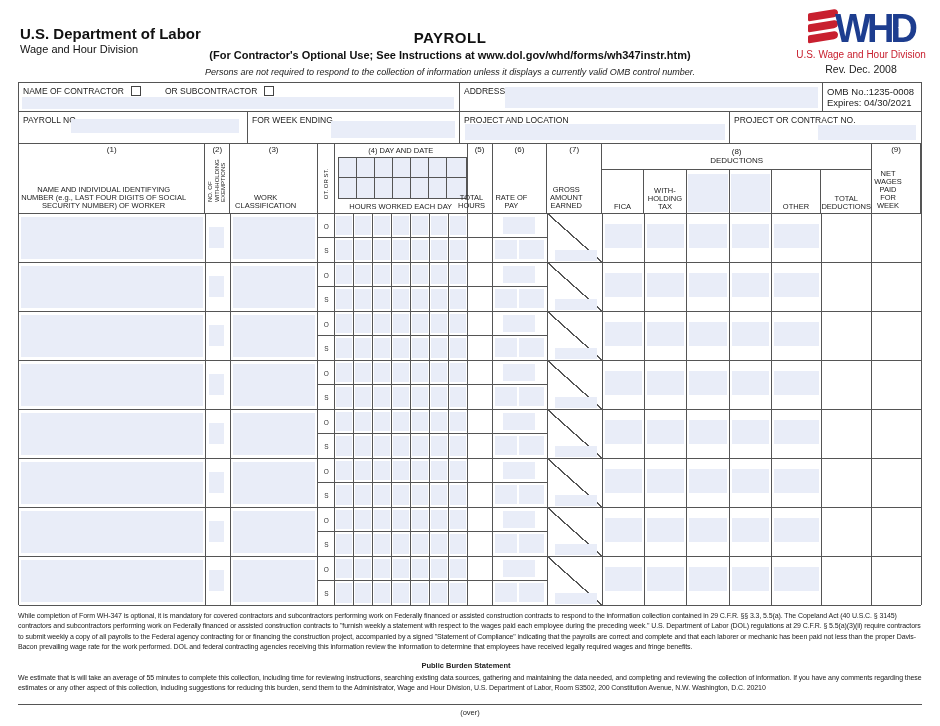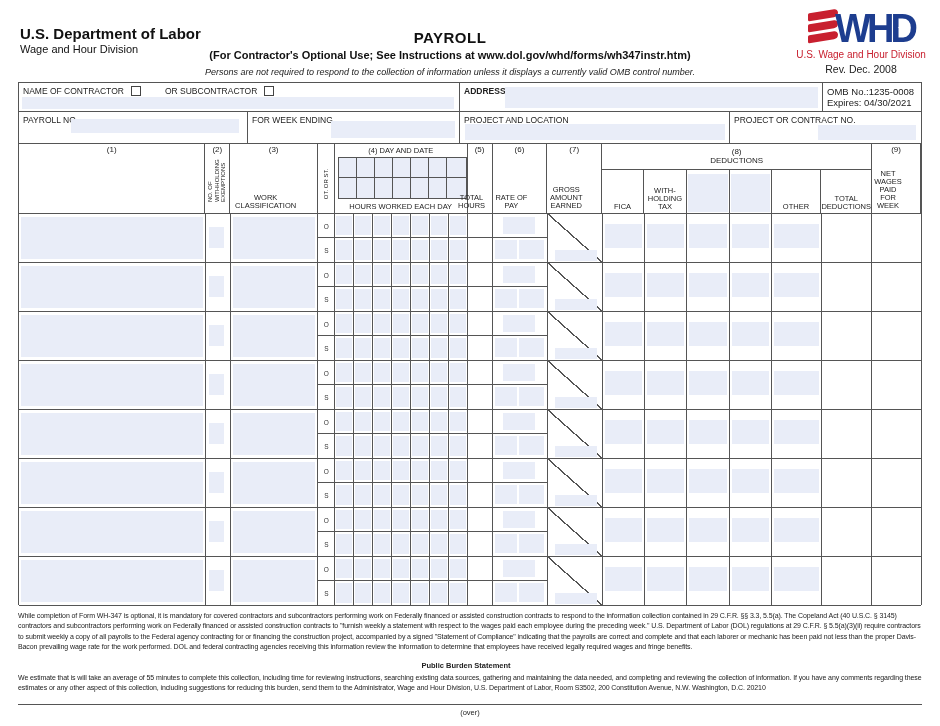--- a/index.html
+++ b/index.html
@@ -120,21 +120,21 @@
   <div class="cell" style="left:18px;top:82px;width:442px;height:30px;">
     <div class="labrow">
       <span>NAME OF CONTRACTOR</span>
       <span class="checkbox" style="margin-left:7px;"></span>
       <span style="margin-left:24px;">OR SUBCONTRACTOR</span>
       <span class="checkbox" style="margin-left:7px;"></span>
     </div>
     <div class="fill" style="position:absolute;left:3px;right:5px;bottom:2px;height:12px;"></div>
   </div>
 
-  <div class="cell" style="left:459px;top:82px;width:364px;height:30px;font-weight:bold;">
+  <div class="cell" style="left:459px;top:82px;width:364px;height:30px;">
     <span class="lab">ADDRESS</span>
     <div class="fill" style="position:absolute;left:45px;right:4px;top:4px;bottom:3px;"></div>
   </div>
 
   <div class="cell" style="left:822px;top:82px;width:100px;height:30px;font-size:9.5px;line-height:11px;padding:3px 0 0 4px;">
     <div>OMB No.:1235-0008</div>
     <div>Expires: 04/30/2021</div>
   </div>
 
   <div class="cell" style="left:18px;top:111px;width:230px;height:33px;">
@@ -155,20 +155,21 @@
   <div class="cell" style="left:729px;top:111px;width:193px;height:33px;">
     <span class="lab">PROJECT OR CONTRACT NO.</span>
     <div class="fill" style="position:absolute;left:88px;right:5px;top:13px;bottom:3px;"></div>
   </div>
 
   <div class="abs tableWrap">
 
     <div class="thead">
       <div class="hcell w187">
         <div class="hnum">(1)</div>
+        <div class="hlab">NAME AND INDIVIDUAL IDENTIFYING NUMBER (e.g., LAST FOUR DIGITS OF SOCIAL SECURITY NUMBER) OF WORKER</div>
       </div>
       <div class="hcell w25">
         <div class="hnum">(2)</div>
         <div class="vlabel" style="width:44px;">NO. OF WITHHOLDING EXEMPTIONS</div>
       </div>
       <div class="hcell w88">
         <div class="hnum">(3)</div>
         <div class="hlab">WORK CLASSIFICATION</div>
       </div>
       <div class="hcell w17">

